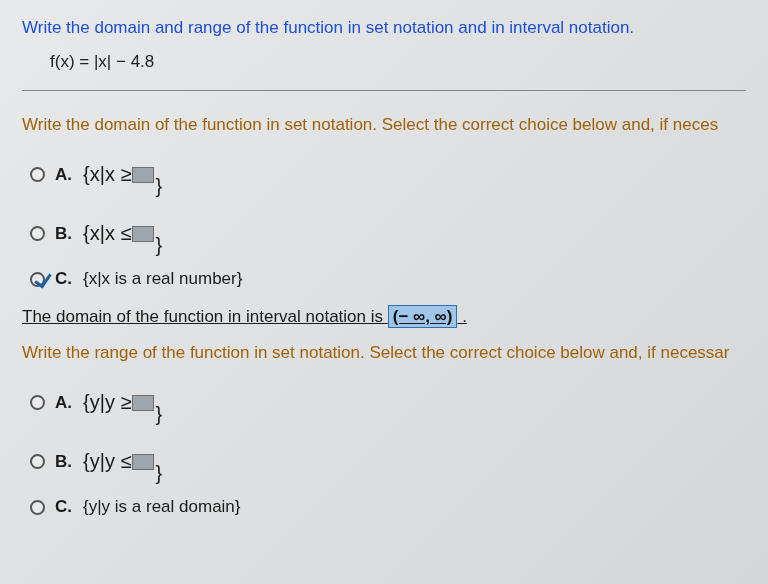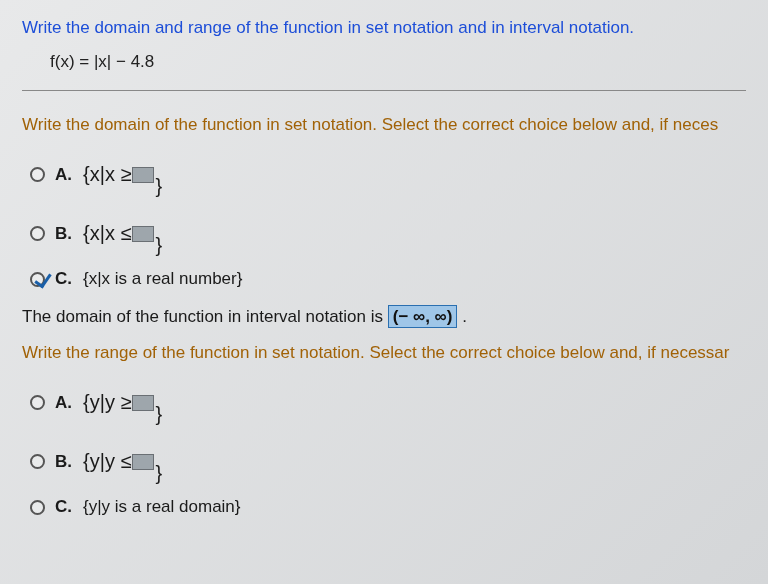--- a/index.html
+++ b/index.html
@@ -81,20 +81,21 @@
     .inline-answer {
       background: #9fc6e8;
       border: 1px solid #2a6fb0;
       padding: 1px 4px;
       font-weight: bold;
       color: #111;
     }
     .midtext {
       font-size: 17px;
       margin: 6px 0 16px 0;
+      text-decoration: underline;
     }
   </style>
 </head>
 <body>
 
 <div class="instruction">Write the domain and range of the function in set notation and in interval notation.</div>
 <div class="formula">f(x) = |x| − 4.8</div>
 
 <hr class="hr">
 

